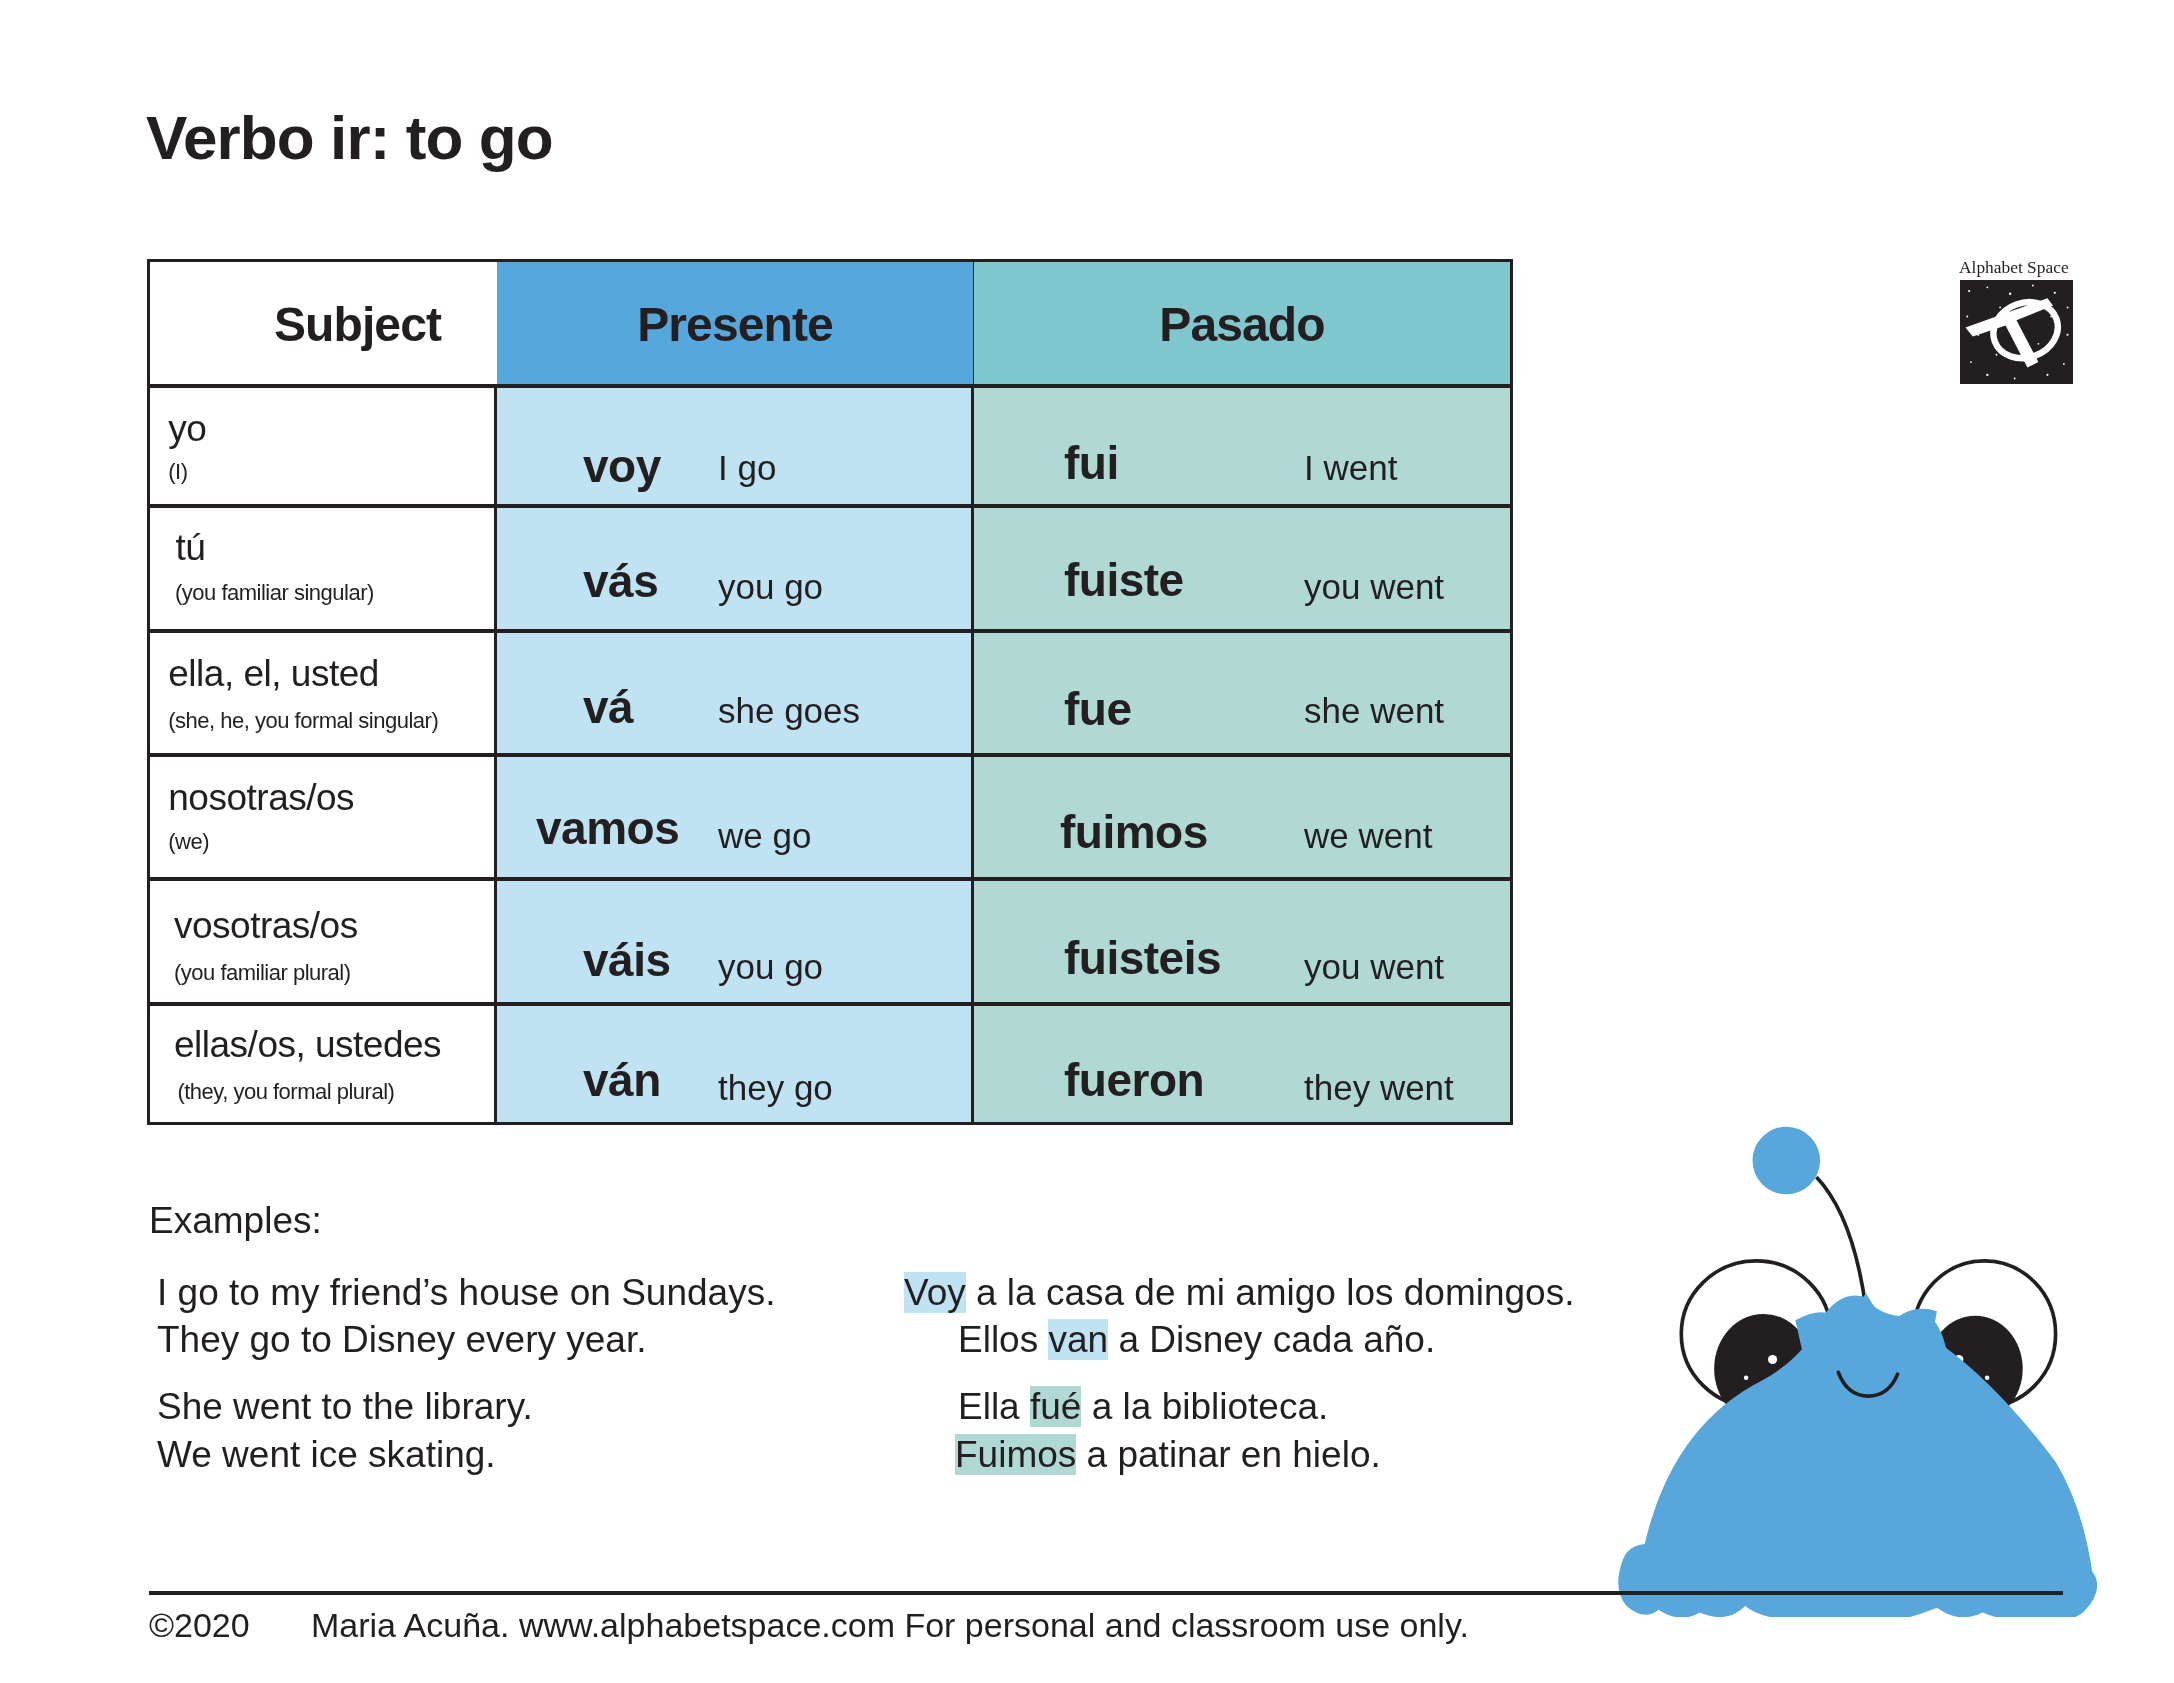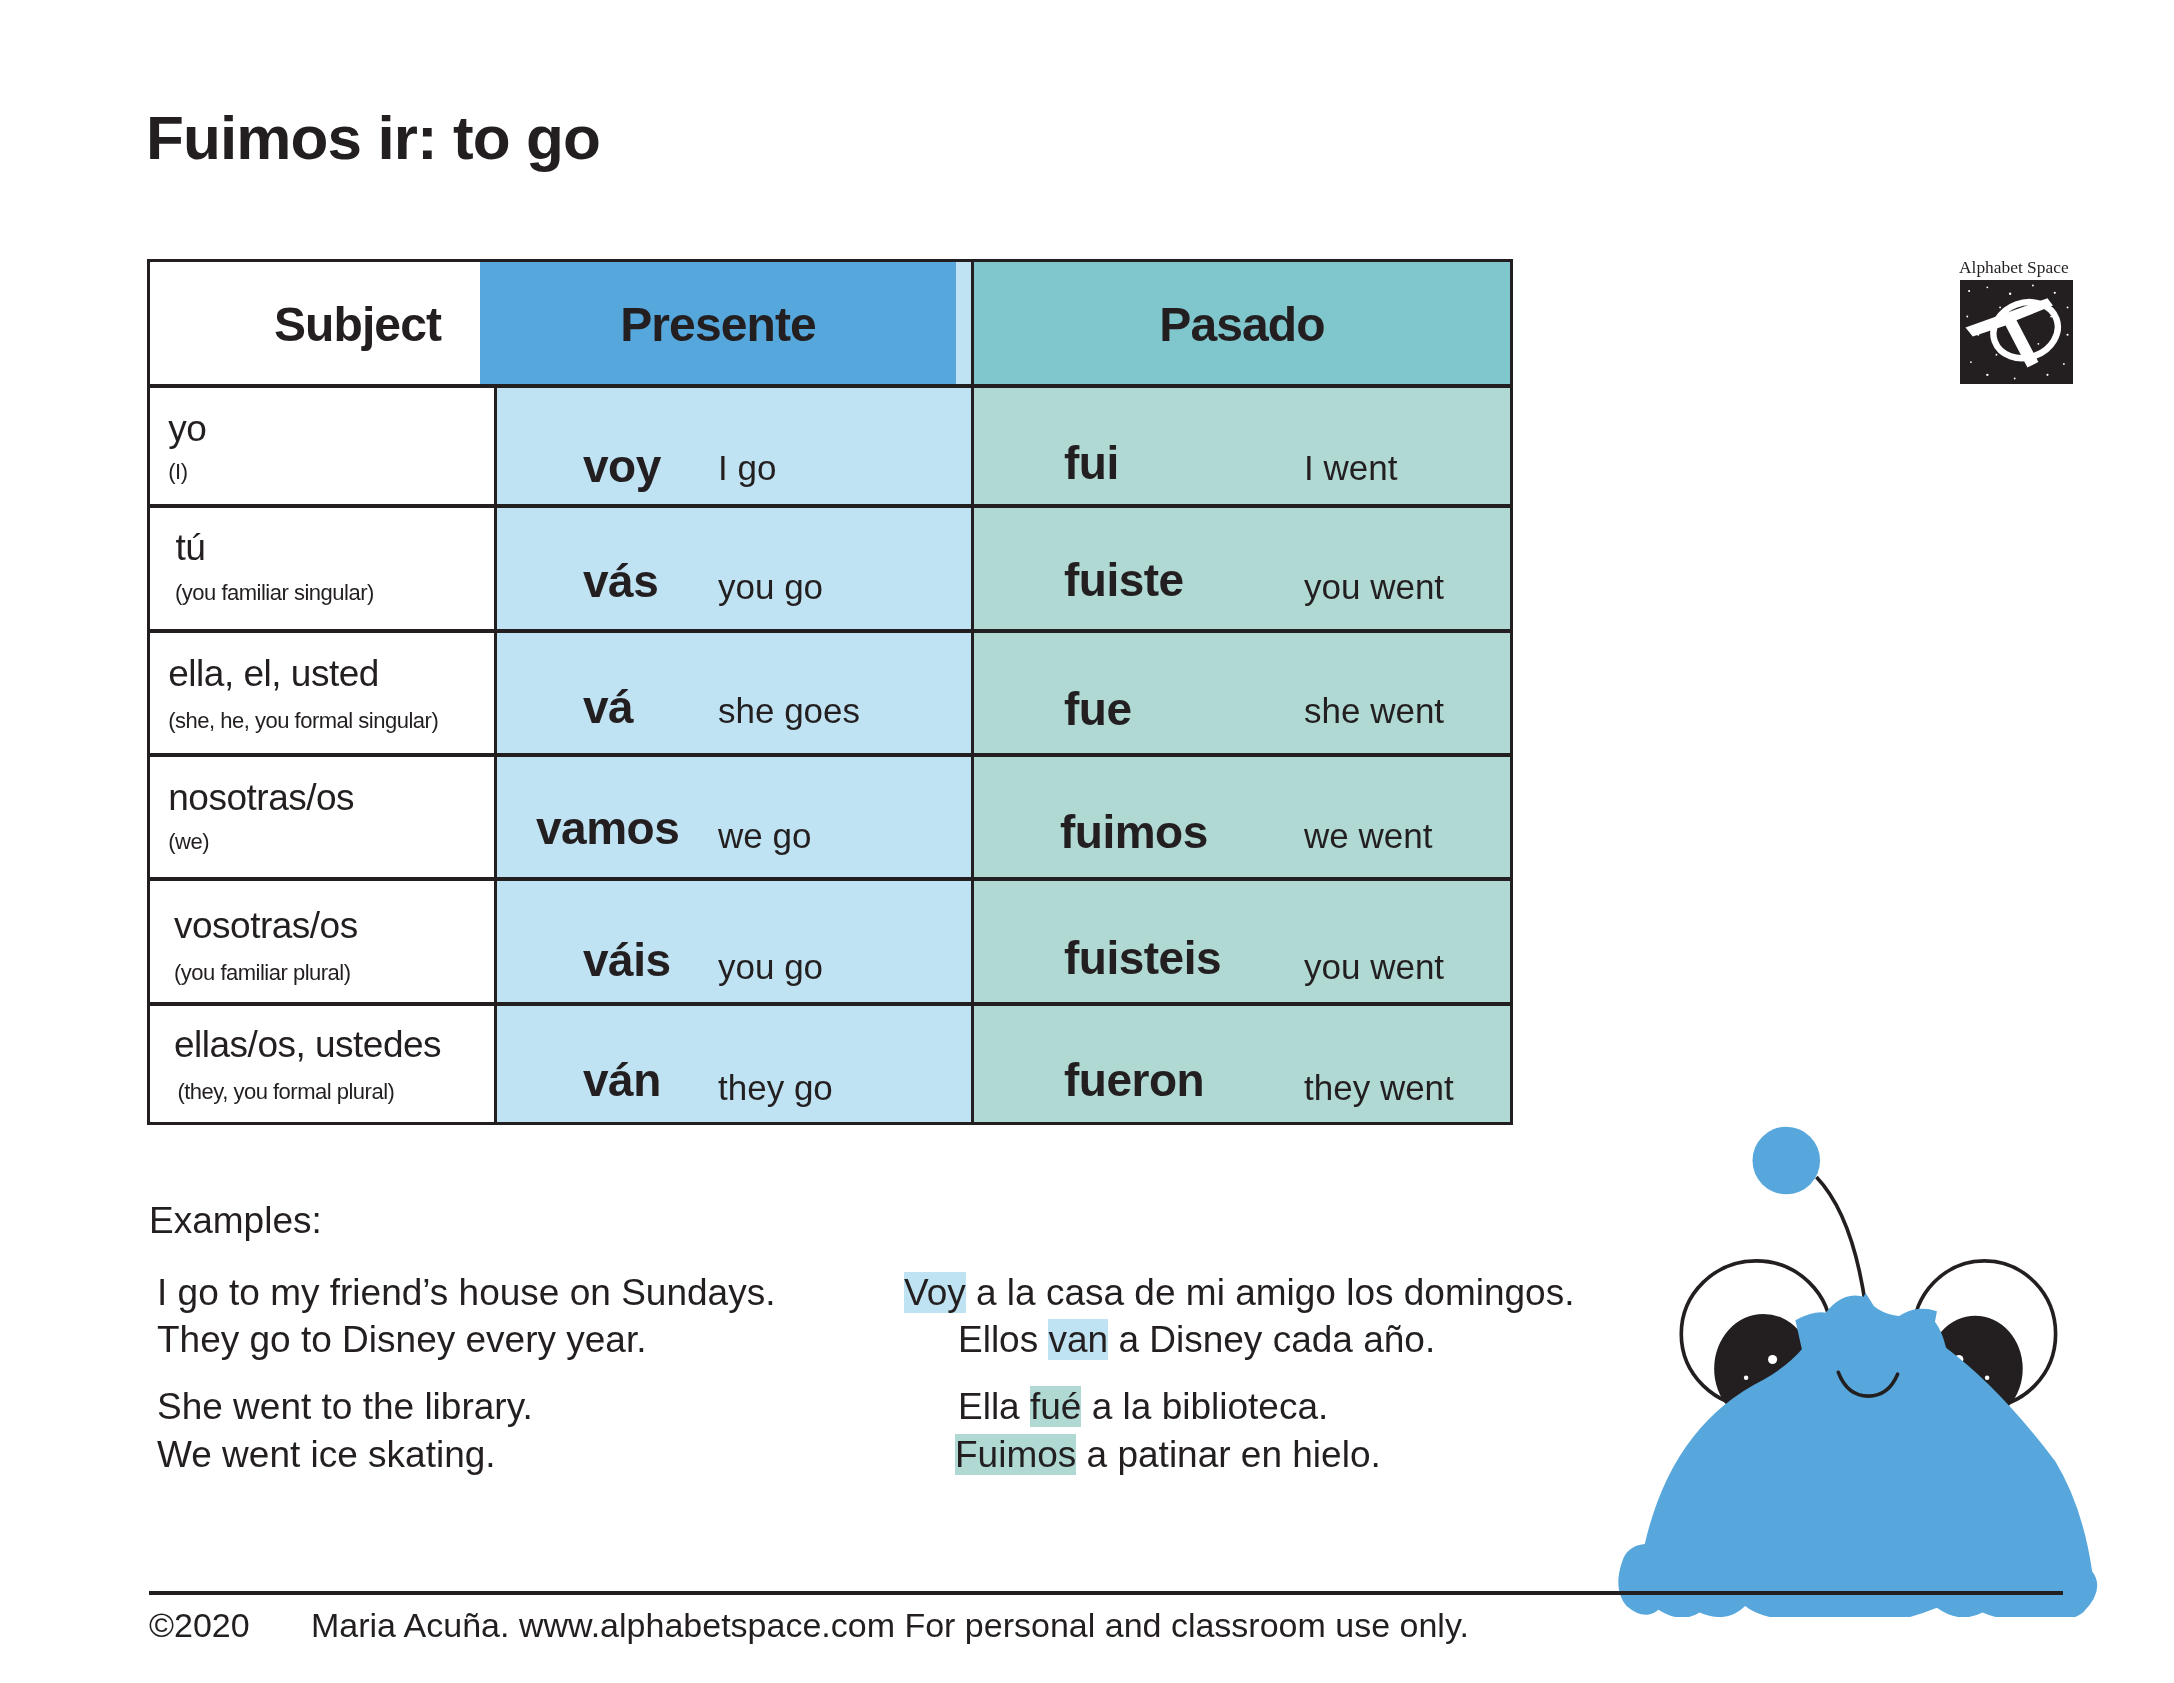--- a/index.html
+++ b/index.html
@@ -27,21 +27,21 @@
   #col-subject { left: 0; width: 344px; background: #ffffff; }
   #col-presente { left: 344px; width: 477px; background: #bfe3f2; border-left: 3.7px solid #231f20; box-sizing: border-box; }
   #col-pasado { left: 821px; right: 0; background: #b0d9d4; border-left: 3.7px solid #231f20; box-sizing: border-box; }
 
   .hdr {
     position: absolute; top: 0; height: 124px;
     display: flex; align-items: center; justify-content: center;
     font-size: 48px; font-weight: 700; letter-spacing: -0.9px;
   }
   #hdr-subject { left: 0; width: 388px; background: #ffffff; padding-left: 27px; box-sizing: border-box; }
-  #hdr-presente { left: 330px; width: 476px; background: #55a7dc; }
+  #hdr-presente { left: 347px; width: 476px; background: #55a7dc; }
   #hdr-pasado { left: 824px; right: 0; background: #7fc6cd; }
 
   .hline {
     position: absolute; left: 0; right: 0; height: 3.7px; background: #231f20;
   }
   .subj-main { position: absolute; font-size: 37px; font-weight: 400; white-space: nowrap; letter-spacing: -0.5px; }
   .subj-sub { position: absolute; font-size: 22px; white-space: nowrap; letter-spacing: -0.5px; }
 
   .verb { position: absolute; font-size: 46px; font-weight: 700; white-space: nowrap; letter-spacing: -0.5px; }
   .eng { position: absolute; font-size: 35px; white-space: nowrap; }
@@ -65,21 +65,21 @@
   #footer-rule { left: 149px; top: 1591px; width: 1914px; height: 3.7px; background: #231f20; }
   #footer-copy { left: 149px; top: 1606px; font-size: 34px; white-space: nowrap; }
   #footer-text { left: 311px; top: 1606px; font-size: 34px; white-space: nowrap; }
 
   
   #mascot { left: 1608px; top: 1124px; width: 530px; height: 493px; }
 </style>
 </head>
 <body>
 
-<div id="title" class="abs">Fuimos ir: to go</div>
+<div id="title" class="abs">Verbo ir: to go</div>
 
 <div id="logo-label" class="abs">Alphabet Space</div>
 <div id="logo-box" class="abs">
   <svg width="113" height="104" viewBox="0 0 124 114">
     <g fill="#fff">
       <circle cx="10" cy="12" r="1.2"></circle>
         <circle cx="30" cy="8" r="1"></circle>
         <circle cx="55" cy="15" r="1.3"></circle>
         <circle cx="80" cy="6" r="1"></circle>
         <circle cx="104" cy="14" r="1.2"></circle>

